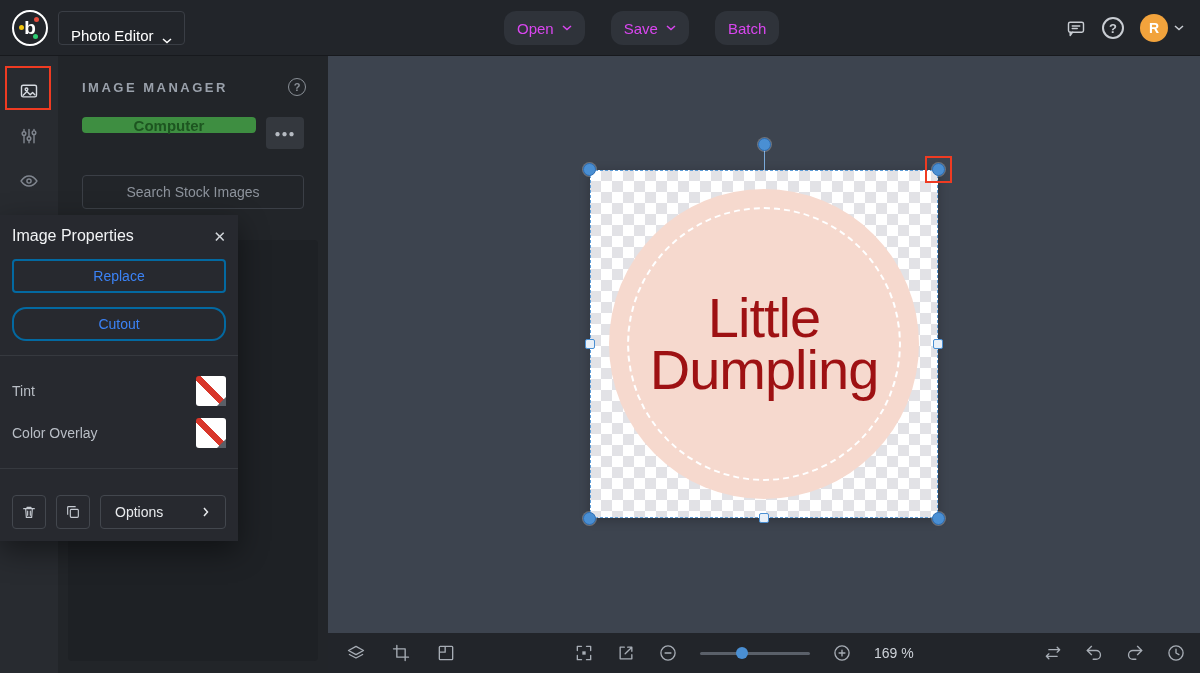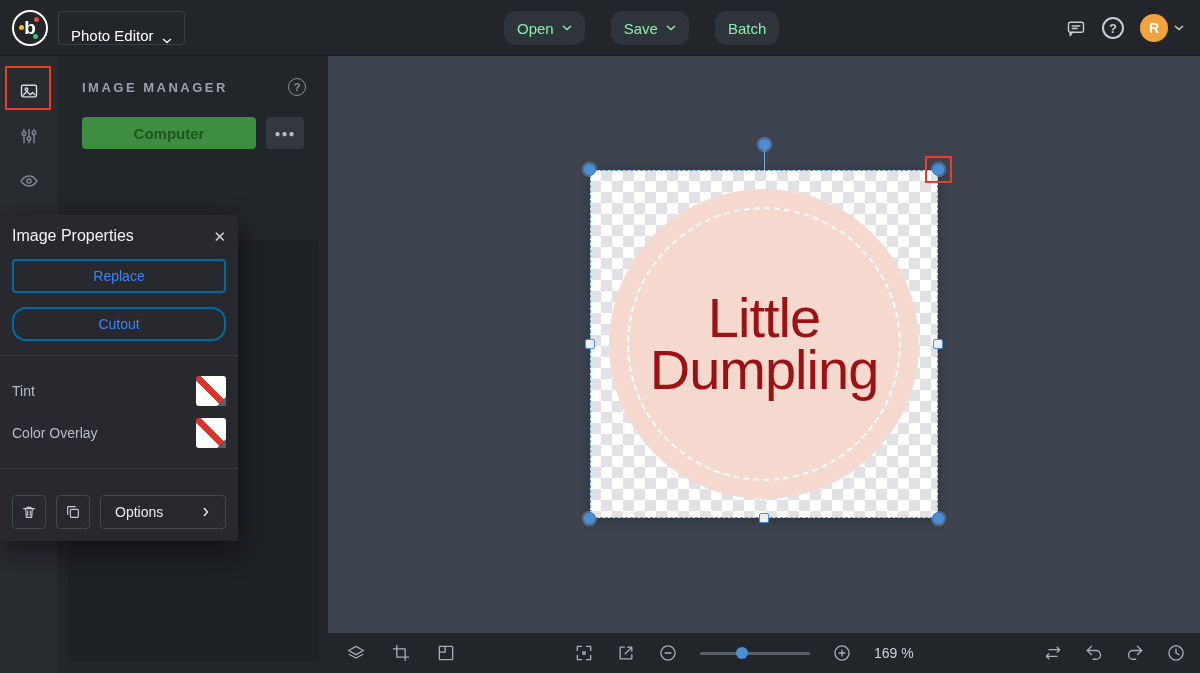--- a/index.html
+++ b/index.html
@@ -32,21 +32,21 @@
   .dot-g { background: #2ecc71; bottom: 5px; right: 8px; }
   .app-menu {
     margin-left: 10px; height: 34px; padding: 0 12px;
     display: flex; align-items: flex-end; gap: 8px;
     background: transparent; border: 1px solid #3a3e45; border-radius: 4px;
     color: #fff; font-size: 15px;
   }
   .tb-center { position: absolute; left: 504px; top: 11px; display: flex; gap: 26px; }
   .tb-btn {
     height: 34px; padding: 8px 13px; background: #2f333a; border: none; border-radius: 12px;
-    color: #86efac; font-size: 15px; display: flex; align-items: center; gap: 8px;
+    color: #d946ef; font-size: 15px; display: flex; align-items: center; gap: 8px;
   }
   .tb-right {
     position: absolute; right: 16px; top: 0; height: 56px;
     display: flex; align-items: center; gap: 16px; color: #c9cdd3;
   }
   .icon-plain { background: none; border: none; color: #c9cdd3; display: flex; align-items: center; }
   .help-badge {
     width: 22px; height: 22px; border-radius: 50%; border: 2px solid #c9cdd3;
     display: flex; align-items: center; justify-content: center;
     font-size: 13px; font-weight: bold; color: #c9cdd3;
@@ -73,21 +73,21 @@
   .manager { position: absolute; left: 58px; top: 56px; bottom: 0; width: 270px; background: #222529; z-index: 4; }
   .manager-header { display: flex; align-items: center; justify-content: space-between; padding: 22px 22px 0 24px; gap: 13px; }
   .manager-title { font-size: 13px; letter-spacing: 2.5px; color: #9aa1ab; font-weight: bold; }
   .help-small {
     width: 18px; height: 18px; border-radius: 50%; border: 1.5px solid #8a9097;
     color: #8a9097; font-size: 11px; font-weight: bold;
     display: flex; align-items: center; justify-content: center; background: none;
   }
   .manager-actions { display: flex; gap: 10px; padding: 21px 24px 0; }
   .computer-btn {
-    flex: 1; height: 32px; background: var(--accent-green, #3e8e41);
+    flex: 1; height: 16px; background: var(--accent-green, #3e8e41);
     color: var(--accent-green-text, #1d5520); border: none; border-radius: 4px;
     font-size: 15px; font-weight: bold;
   }
   .more-btn { width: 38px; height: 32px; background: #34383e; border: none; border-radius: 4px; color: #b6bbc2; font-size: 10px; letter-spacing: 1px; }
   .search-input {
     display: block; margin: 26px 24px 0; width: 222px; height: 34px;
     background: transparent; border: 1px solid #3b3f46; border-radius: 4px;
     color: #9298a1; font-size: 14px; text-align: center; outline: none;
   }
   .search-input::placeholder { color: #8d939c; }
@@ -262,20 +262,21 @@
       </button>
   </div>
   <div class="manager-actions">
     <button class="computer-btn">
       <span>Computer</span>
     </button>
     <button class="more-btn">
       <span>●●●</span>
     </button>
   </div>
+  <input class="search-input" type="text" placeholder="Search Stock Images" style="">
   <div class="manager-list"></div>
 </section>
 
 <div class="props">
   <div class="props-header">
     <h3 class="props-title">Image Properties</h3>
     <button class="close-btn"><span>✕</span></button>
   </div>
   <div class="props-body">
     <div class="btn-row">

